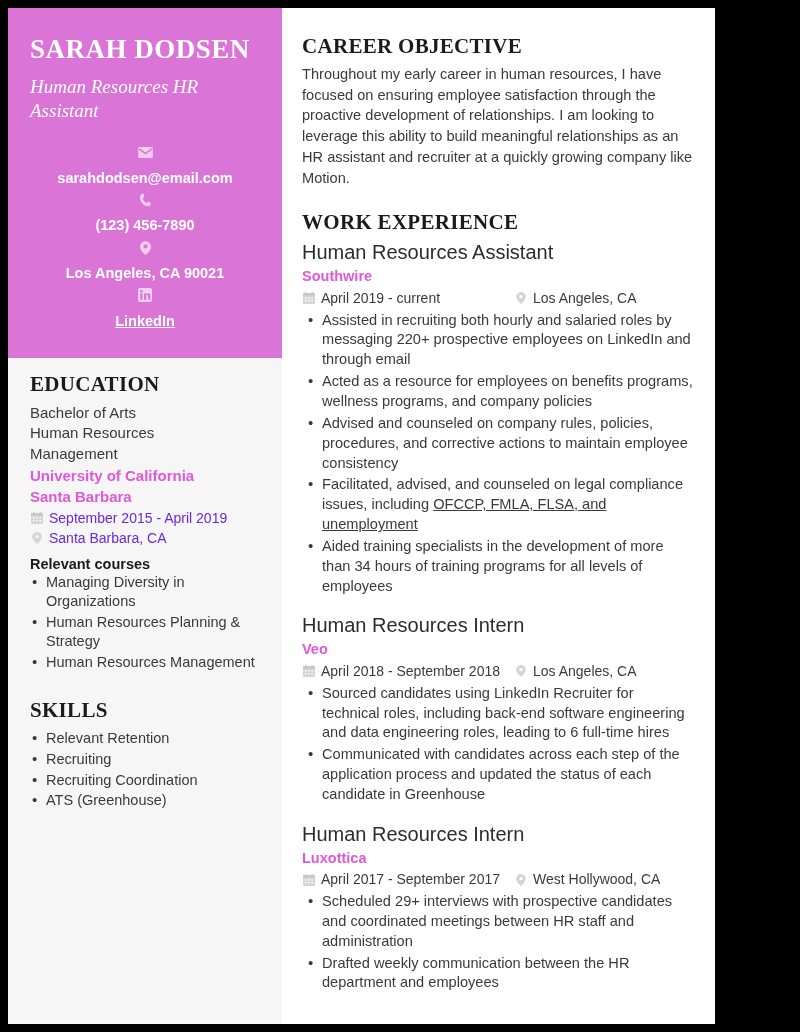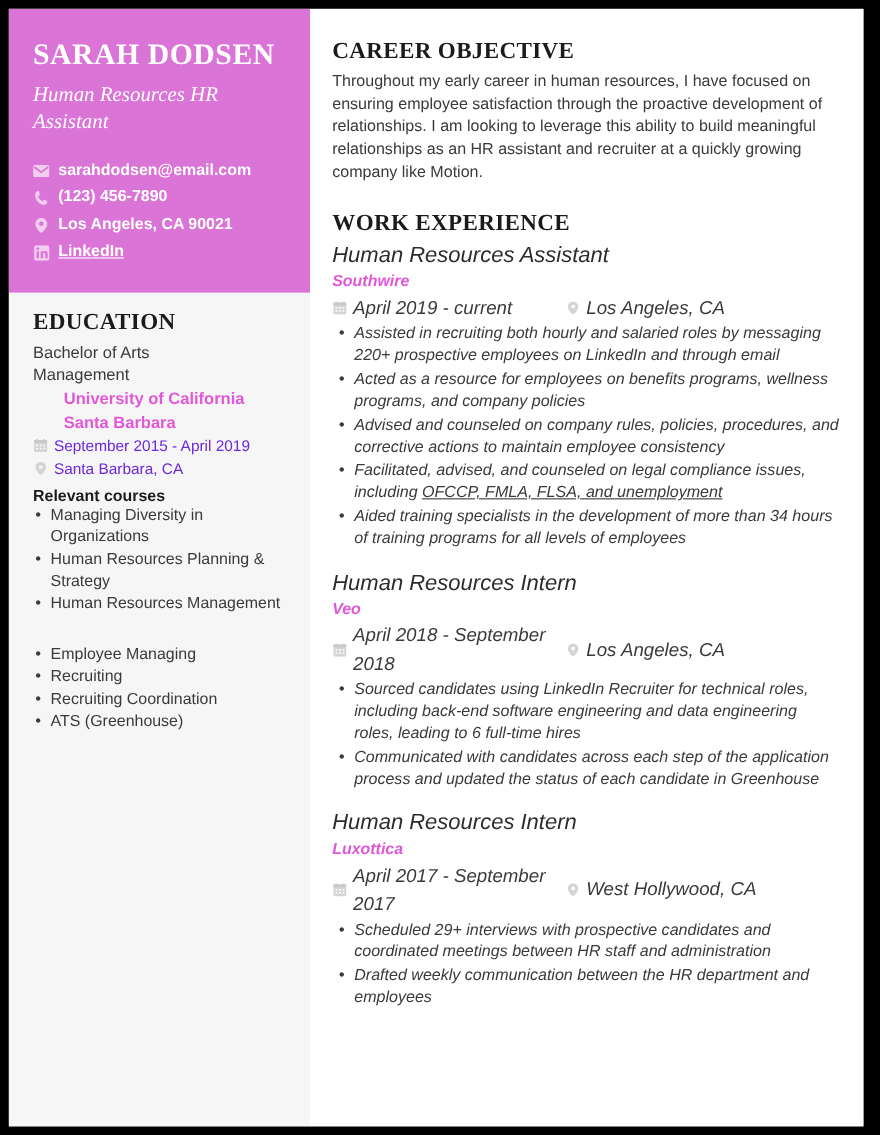--- a/index.html
+++ b/index.html
@@ -8,21 +8,21 @@
     width: 800px;
     height: 1032px;
     background: #000000;
     font-family: "Liberation Sans", sans-serif;
   }
 
   .page {
     position: absolute;
     left: 8px;
     top: 8px;
-    width: 777px;
+    width: 707px;
     height: 1016px;
     background: #ffffff;
     display: flex;
     overflow: hidden;
   }
 
   
   .sidebar {
     width: 274px;
     flex: 0 0 274px;
@@ -61,20 +61,21 @@
 
   .contact-item {
     display: flex;
     align-items: center;
     gap: 8px;
     color: #ffffff;
     font-size: 14.5px;
     line-height: 1.5;
     margin-bottom: 3px;
     font-weight: bold;
+    flex-direction: column;
   }
 
   .contact-item .ico {
     width: 15px;
     flex: 0 0 15px;
     display: flex;
     align-items: center;
     justify-content: center;
   }
   .contact-item .ico svg { display: block; }
@@ -97,21 +98,20 @@
     color: #3a3a3a;
     line-height: 1.38;
   }
 
   .school {
     font-size: 15px;
     color: #e058d8;
     font-weight: bold;
     line-height: 1.38;
     margin-top: 1px;
-    margin-left: 28px;
   }
 
   .meta-row {
     display: flex;
     align-items: center;
     gap: 6px;
     font-size: 14px;
     color: #6d28d9;
     line-height: 1.45;
   }
@@ -172,40 +172,40 @@
   }
 
   .objective-text {
     font-size: 14.6px;
     color: #3a3a3a;
     line-height: 1.42;
   }
 
   .work-section { margin-top: 22px; }
 
-  .job { margin-bottom: 17px; font-style: italic; }
+  .job { margin-bottom: 17px; }
 
   .job-role {
     font-size: 20px;
     color: #2c2c2c;
     line-height: 1.25;
   }
 
   .job-company {
     font-size: 14.5px;
     font-weight: bold;
     color: #e058d8;
     line-height: 1.4;
     margin-top: 1px;
   }
 
   .job-meta {
     display: flex;
     align-items: center;
-    font-size: 17px;
+    font-size: 14px;
     color: #3a3a3a;
     line-height: 1.5;
     margin-top: 1px;
   }
   .job-meta .date-part {
     display: flex;
     align-items: center;
     gap: 6px;
     width: 212px;
     flex: 0 0 212px;
@@ -298,20 +298,21 @@
           <span class="contact-link">LinkedIn</span>
         </li>
       </ul>
     </div>
 
     <div class="sidebar-body">
 
       <section>
         <h2 class="side-heading">EDUCATION</h2>
         <div class="degree-line">Bachelor of Arts</div>
+        <div class="degree-line">Human Resources</div>
         <div class="degree-line">Management</div>
         <div class="school">University of California</div>
         <div class="school">Santa Barbara</div>
 
         <div class="meta-row">
           <span class="ico">
             <svg width="12" height="12" viewBox="0 0 12 12">
                 <rect x="0" y="1" width="12" height="11" rx="1" fill="#d5d5d5"></rect>
                 <rect x="0" y="1" width="12" height="2.6" fill="#c9c9c9"></rect>
                 <rect x="2" y="0" width="1.4" height="2.4" fill="#c9c9c9"></rect>
@@ -338,22 +339,23 @@
 
         <div class="sub-label">Relevant courses</div>
         <ul class="side-bullets">
           <li>Managing Diversity in Organizations</li>
           <li>Human Resources Planning &amp; Strategy</li>
           <li>Human Resources Management</li>
         </ul>
       </section>
 
       <section class="skills-block">
+        <h2 class="side-heading">SKILLS</h2>
         <ul class="side-bullets">
-          <li>Employee Managing</li>
+          <li>Relevant Retention</li>
           <li>Recruiting</li>
           <li>Recruiting Coordination</li>
           <li>ATS (Greenhouse)</li>
         </ul>
       </section>
 
     </div>
   </aside>
 
   <main class="main">

